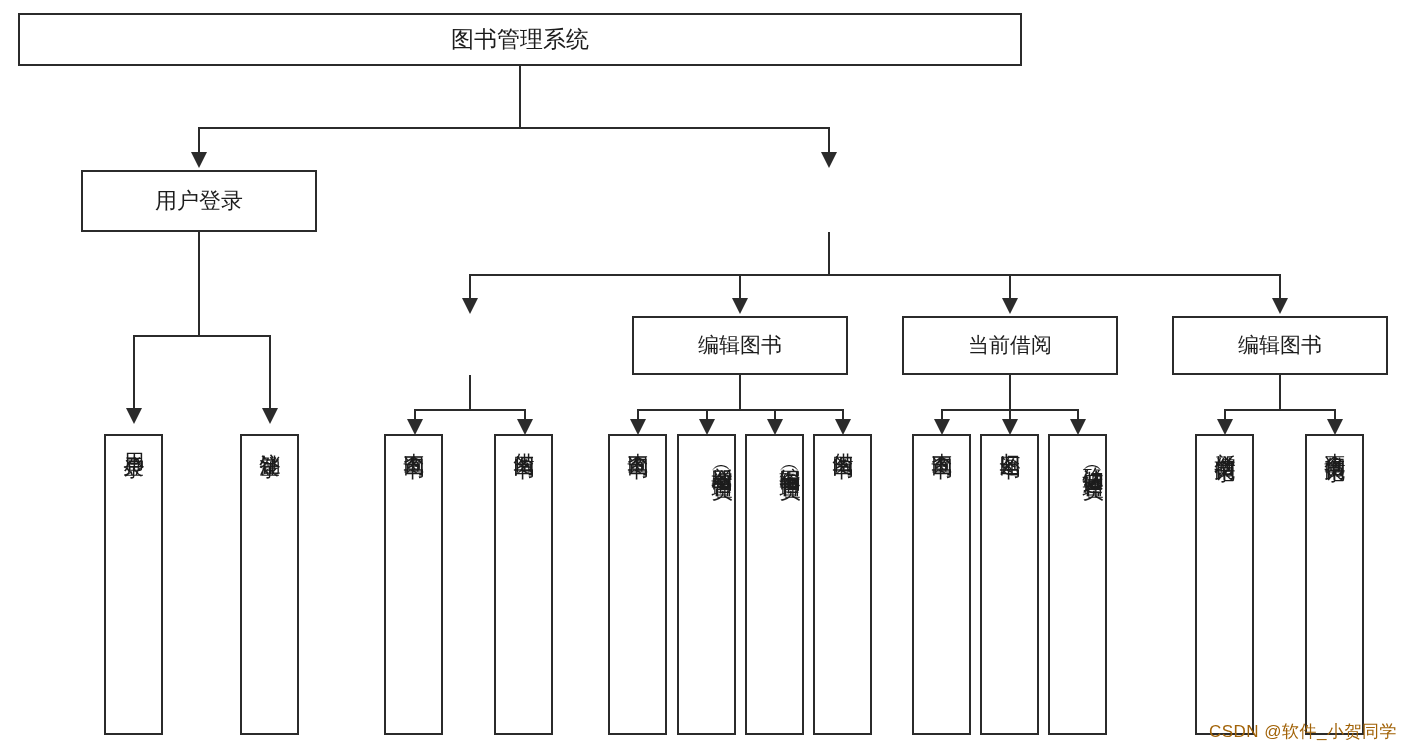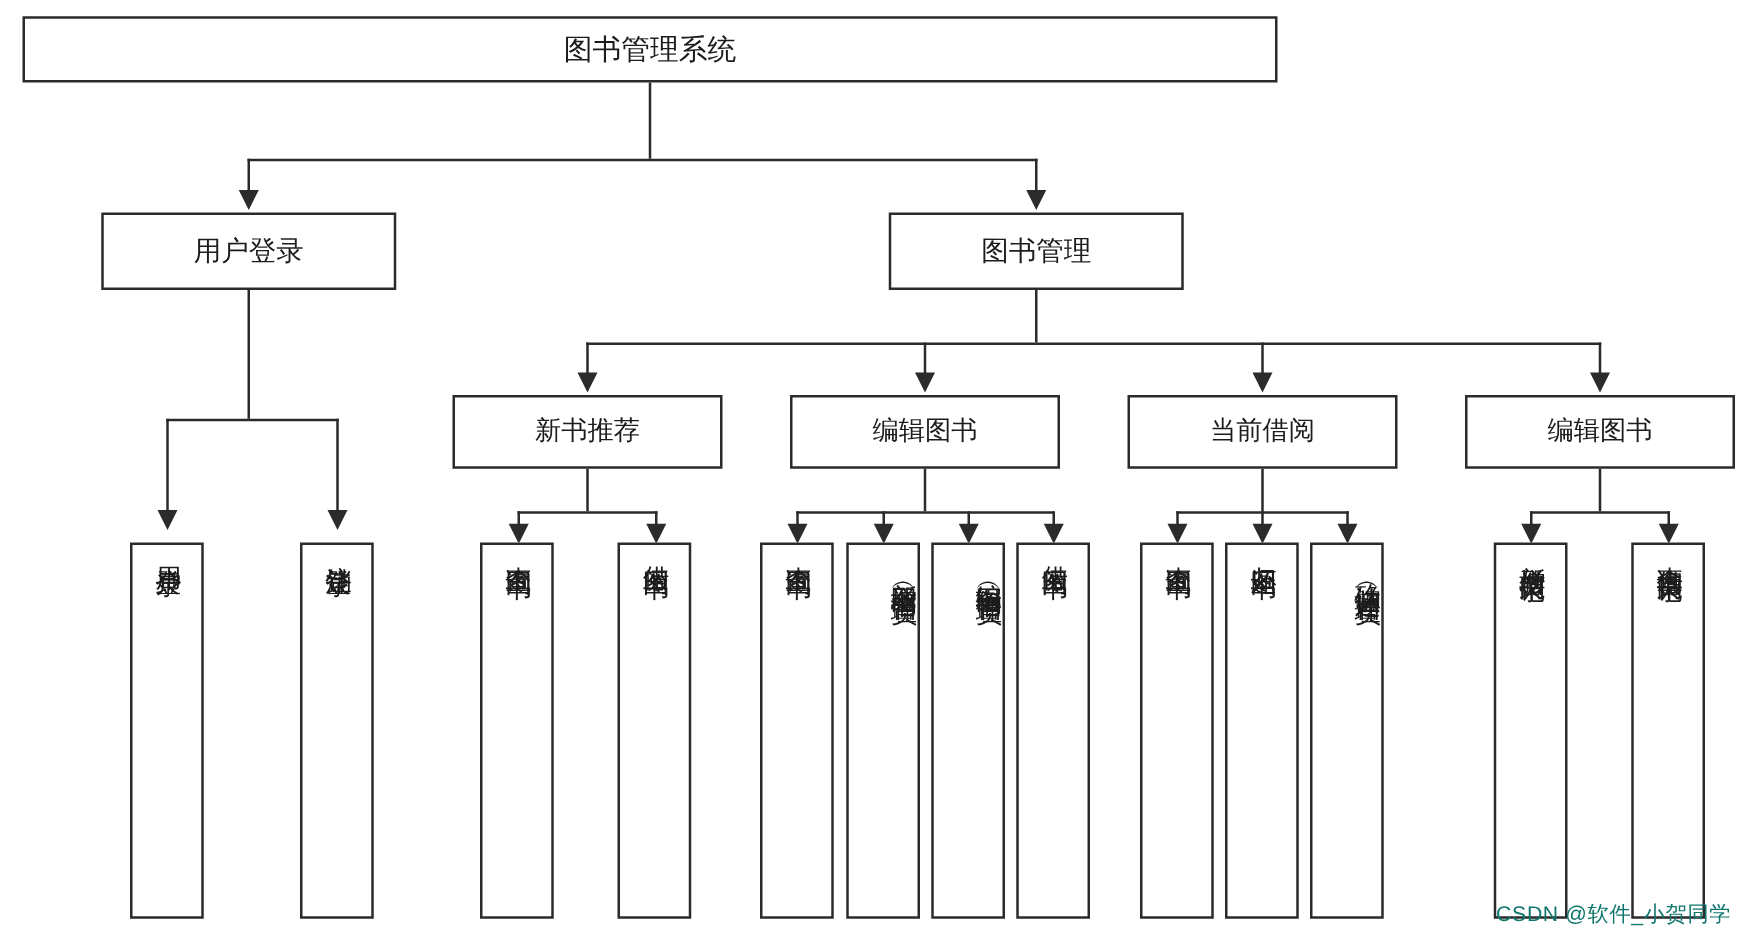--- a/index.html
+++ b/index.html
@@ -70,24 +70,24 @@
     position: absolute;
     width: 0;
     height: 0;
     border-left: 8px solid transparent;
     border-right: 8px solid transparent;
     border-top: 16px solid #2b2b2b;
   }
   
   #watermark {
     position: absolute;
-    right: 20px;
+    right: 8px;
     bottom: 4px;
     font-size: 17px;
-    color: #0f766e;
+    color: #a16207;
     white-space: nowrap;
     letter-spacing: 0.5px;
   }
 </style>
 </head>
 <body>
 
 <div id="canvas">
 
   <div class="node root" style="left:18px; top:13px; width:1004px; height:53px;">图书管理系统</div>
@@ -97,21 +97,20 @@
   <div class="hline" style="left:198px; top:127px; width:632px;"></div>
 
   <div class="vline" style="left:198px; top:127px; height:27px;"></div>
   <div class="arrow" style="left:191px; top:152px;"></div>
 
   <div class="vline" style="left:828px; top:127px; height:27px;"></div>
   <div class="arrow" style="left:821px; top:152px;"></div>
 
   <div class="node level2" style="left:81px; top:170px; width:236px; height:62px;">用户登录</div>
 
-  <div class="node level2" style="left:711px; top:170px; width:236px; height:62px;">图书管理</div>
 
   <div class="vline" style="left:198px; top:232px; height:103px;"></div>
   <div class="hline" style="left:133px; top:335px; width:138px;"></div>
   <div class="vline" style="left:133px; top:335px; height:75px;"></div>
   <div class="arrow" style="left:126px; top:408px;"></div>
   <div class="vline" style="left:269px; top:335px; height:75px;"></div>
   <div class="arrow" style="left:262px; top:408px;"></div>
 
   <div class="vline" style="left:828px; top:232px; height:42px;"></div>
   <div class="hline" style="left:469px; top:274px; width:812px;"></div>
@@ -121,21 +120,20 @@
 
   <div class="vline" style="left:739px; top:274px; height:26px;"></div>
   <div class="arrow" style="left:732px; top:298px;"></div>
 
   <div class="vline" style="left:1009px; top:274px; height:26px;"></div>
   <div class="arrow" style="left:1002px; top:298px;"></div>
 
   <div class="vline" style="left:1279px; top:274px; height:26px;"></div>
   <div class="arrow" style="left:1272px; top:298px;"></div>
 
-  <div class="node level3" style="left:362px; top:316px; width:216px; height:59px;">新书推荐</div>
 
   <div class="node level3" style="left:632px; top:316px; width:216px; height:59px;">编辑图书</div>
 
   <div class="node level3" style="left:902px; top:316px; width:216px; height:59px;">当前借阅</div>
 
   <div class="node level3" style="left:1172px; top:316px; width:216px; height:59px;">编辑图书</div>
 
   <div class="vline" style="left:469px; top:375px; height:34px;"></div>
   <div class="hline" style="left:414px; top:409px; width:112px;"></div>
   <div class="vline" style="left:414px; top:409px; height:12px;"></div>

